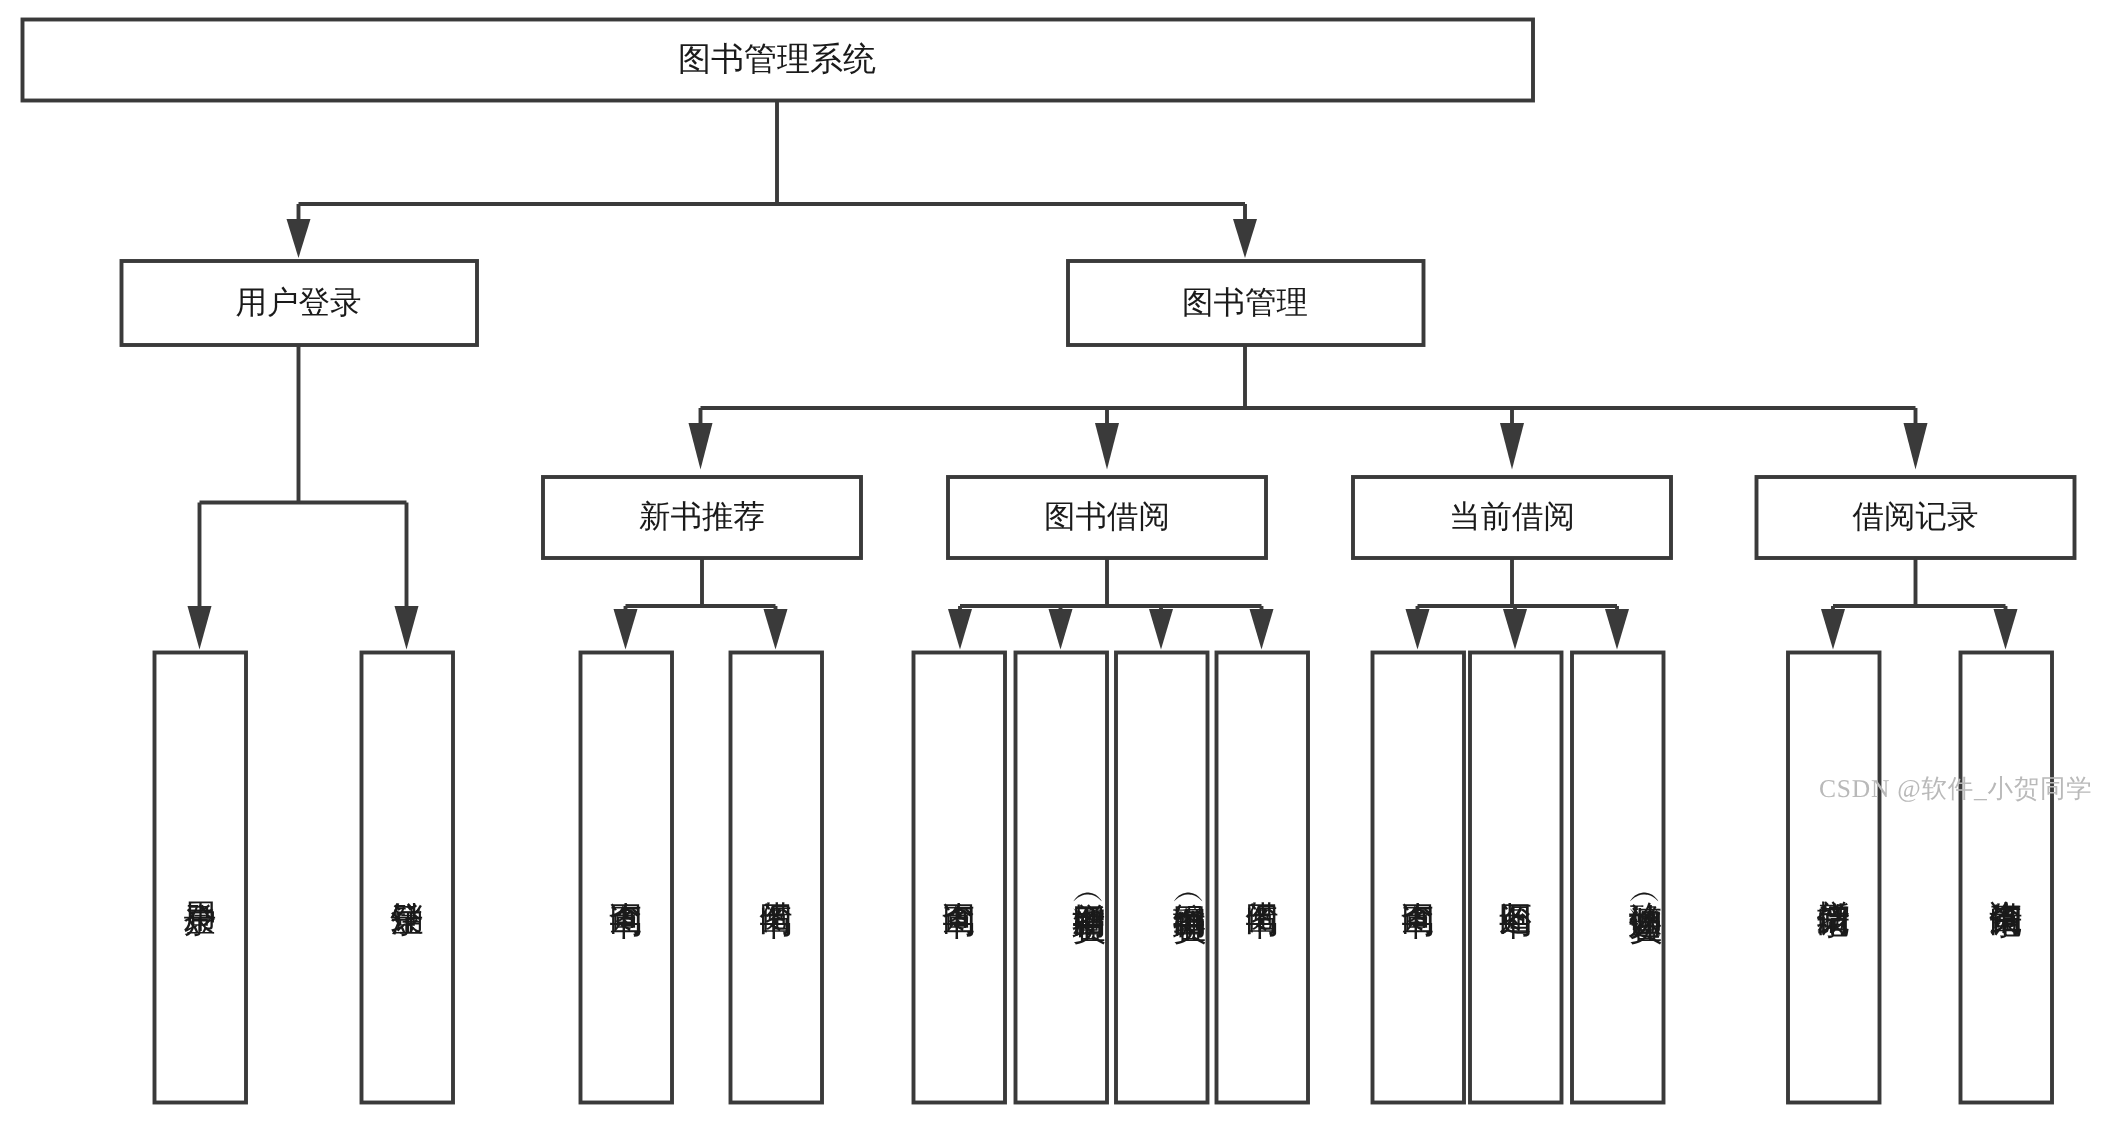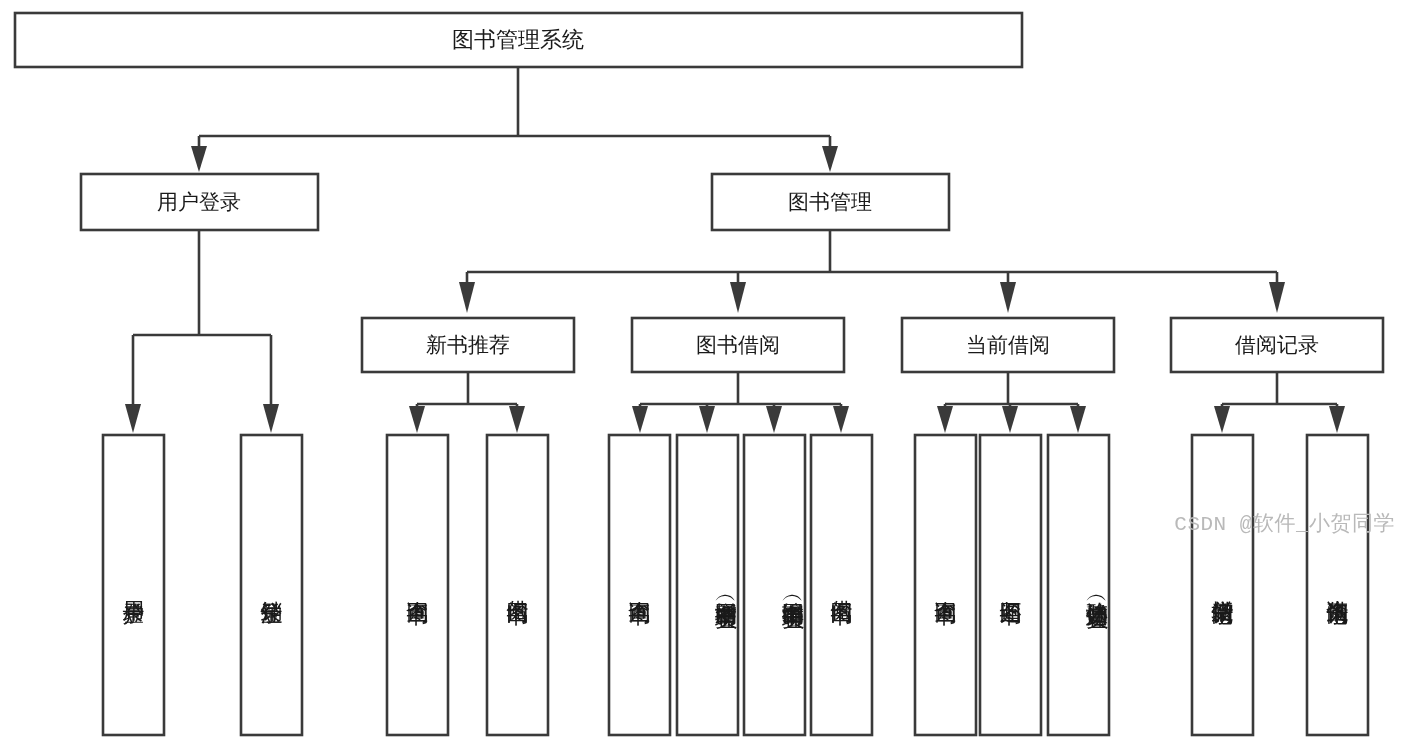--- a/index.html
+++ b/index.html
@@ -69,22 +69,22 @@
     white-space: nowrap;
     pointer-events: none;
   }
   .vlabel.centered {
     align-items: center;
   }
   .watermark {
     position: absolute;
     right: 10px;
     bottom: 6px;
-    font-family: Liberation Mono, monospace;
-    font-size: 21px;
+    font-family: Liberation Serif, serif;
+    font-size: 17px;
     color: #b9b9b9;
     letter-spacing: 0.5px;
     white-space: nowrap;
   }
 </style>
 </head>
 <body>
 
 <div id="diagram-root">
 

